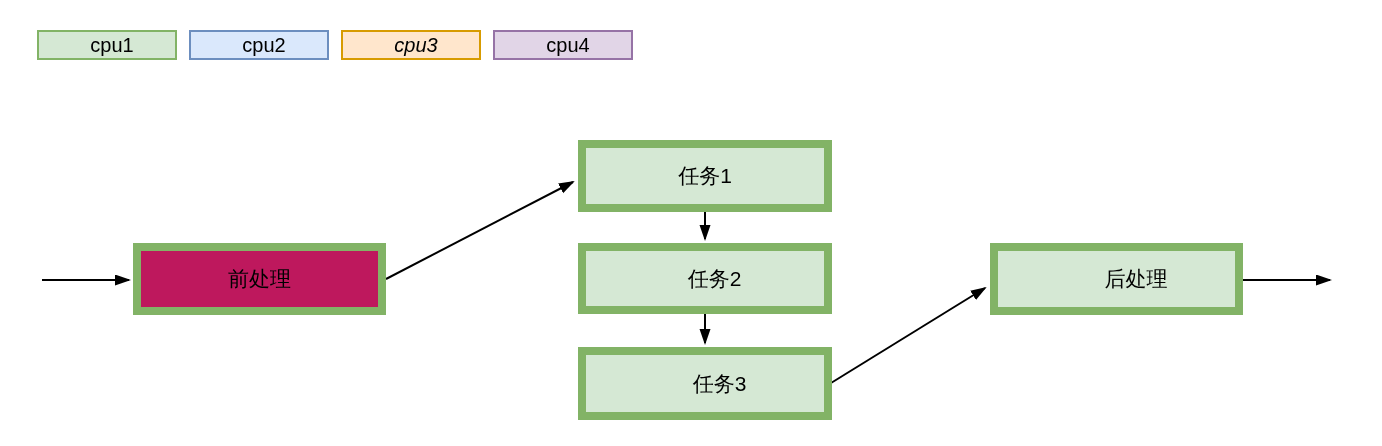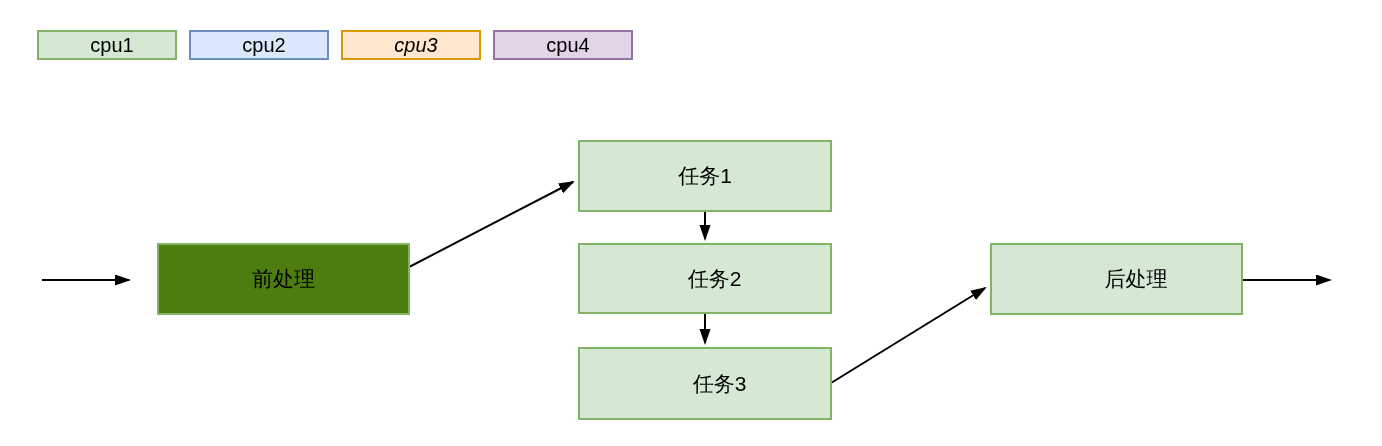--- a/index.html
+++ b/index.html
@@ -26,21 +26,21 @@
     display: flex;
     align-items: center;
     justify-content: center;
     font-size: 20px;
     color: #000000;
     padding-left: 10px;
   }
   
   .node {
     position: absolute;
-    border: 2px solid #ef4444;
+    border: 8px solid #ef4444;
     background: #d5e8d4;
     box-sizing: border-box;
     display: flex;
     align-items: center;
     justify-content: center;
     font-size: 21px;
     color: #000000;
   }
   #node-pre   { left: 133px; top: 243px; width: 253px; height: 72px; }
   #node-task1 { left: 578px; top: 140px; width: 254px; height: 72px; }
@@ -99,21 +99,21 @@
       </marker>
     </defs>
     <line class="edge" x1="42" y1="280" x2="129" y2="280" marker-end="url(#arrowhead)" style="stroke: rgb(0, 0, 0);"></line>
     <line class="edge" x1="386" y1="279" x2="573" y2="182" marker-end="url(#arrowhead)" style="stroke: rgb(0, 0, 0);"></line>
     <line class="edge" x1="705" y1="212" x2="705" y2="239" marker-end="url(#arrowhead)" style="stroke: rgb(0, 0, 0);"></line>
     <line class="edge" x1="705" y1="314" x2="705" y2="343" marker-end="url(#arrowhead)" style="stroke: rgb(0, 0, 0);"></line>
     <line class="edge" x1="831" y1="383" x2="985" y2="288" marker-end="url(#arrowhead)" style="stroke: rgb(0, 0, 0);"></line>
     <line class="edge" x1="1243" y1="280" x2="1330" y2="280" marker-end="url(#arrowhead)" style="stroke: rgb(0, 0, 0);"></line>
   </svg>
 
-  <div class="node" id="node-pre" style="background: #4d7c0f; border-color: rgb(130, 179, 102); margin-left: 24px;">
+  <div class="node" id="node-pre" style="background: #be185d; border-color: rgb(130, 179, 102);">
     <span>前处理</span>
   </div>
   <div class="node" id="node-task1" style="background: rgb(213, 232, 212); border-color: rgb(130, 179, 102);">
     <span>任务1</span>
   </div>
   <div class="node" id="node-task2" style="background: rgb(213, 232, 212); border-color: rgb(130, 179, 102);">
     <span>任务2</span>
   </div>
   <div class="node" id="node-task3" style="background: rgb(213, 232, 212); border-color: rgb(130, 179, 102);">
     <span>任务3</span>

